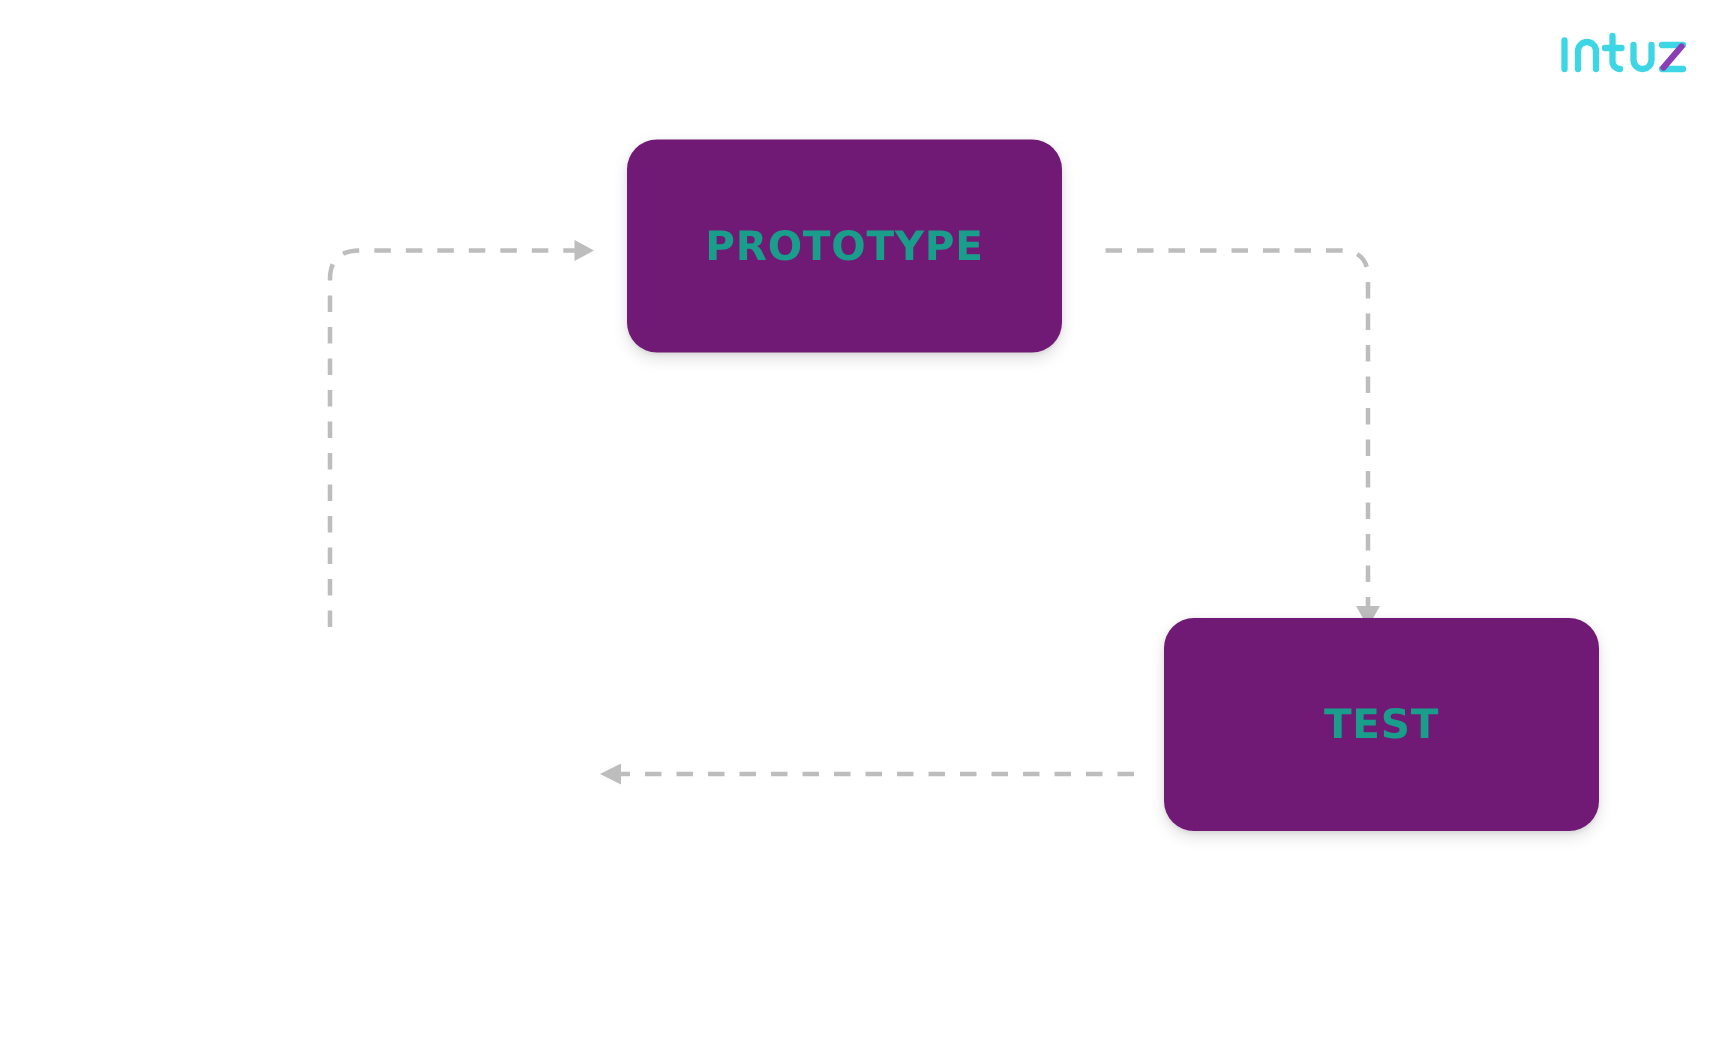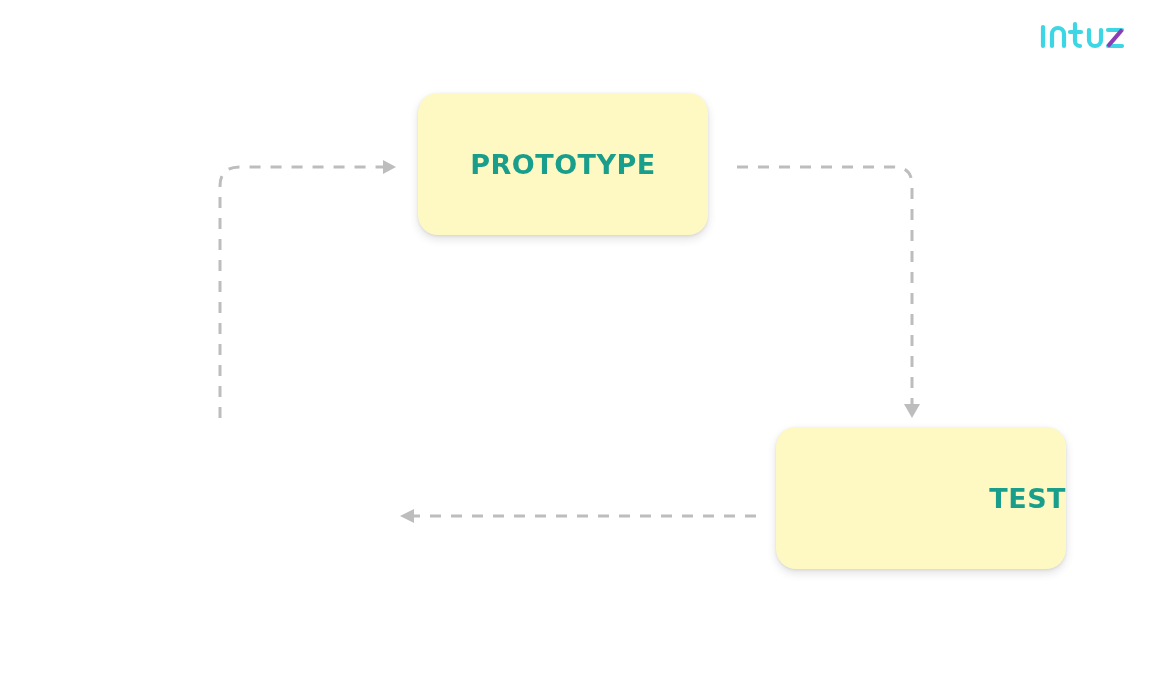--- a/index.html
+++ b/index.html
@@ -20,21 +20,21 @@
       position: absolute;
       left: 1038px;
       top: 18px;
       width: 90px;
       height: 34px;
     }
     .stage-box {
       position: absolute;
       width: 290px;
       height: 142px;
-      background: #fef9c3;
+      background: #701a75;
       border-radius: 20px;
       box-shadow: 0 4px 10px rgba(0,0,0,0.12), 0 1px 3px rgba(0,0,0,0.08);
       display: flex;
       align-items: center;
       justify-content: center;
     }
     .stage-label {
       font-family: "DejaVu Sans", sans-serif;
       font-weight: bold;
       font-size: 27px;
@@ -86,18 +86,18 @@
       <polygon points="383,160 396,167 383,174"></polygon>
       <polygon points="904,404 920,404 912,418"></polygon>
       <polygon points="414,509 414,523 400,516"></polygon>
     </g>
   </svg>
 
   <div class="stage-box" style="left:418px; top:93px;">
     <span class="stage-label">PROTOTYPE</span>
   </div>
 
-  <div class="stage-box" style="left:776px; top:427px;justify-content:flex-end;">
+  <div class="stage-box" style="left:776px; top:412px;">
     <span class="stage-label">TEST</span>
   </div>
 
 
 </div>
 
 </body></html>

